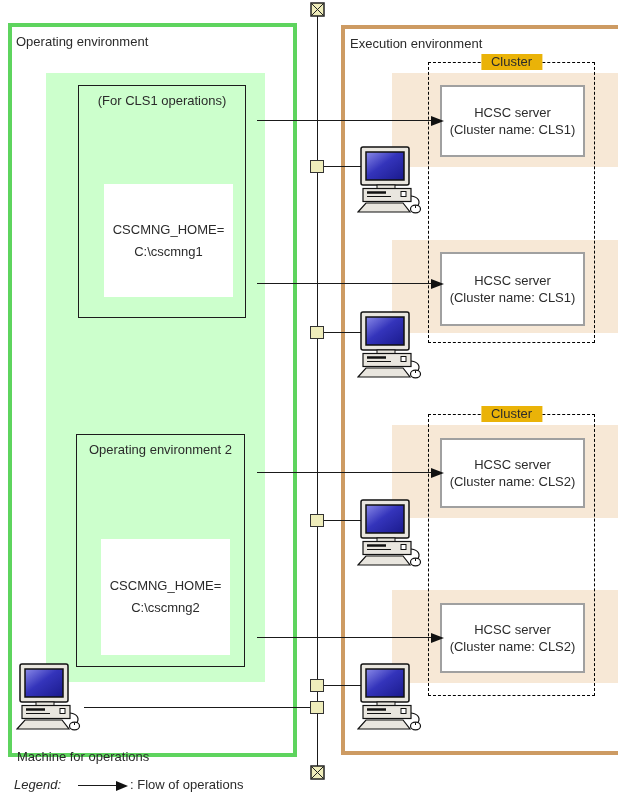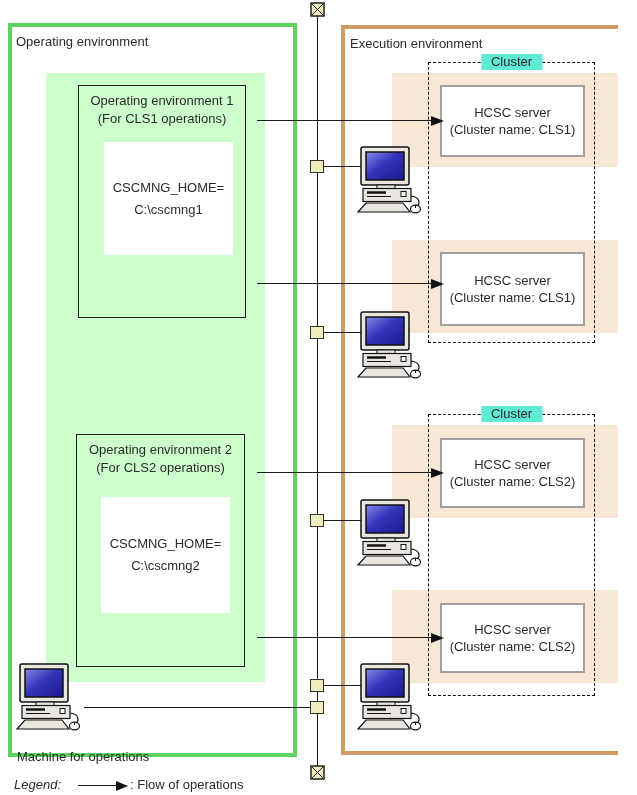--- a/index.html
+++ b/index.html
@@ -5,24 +5,24 @@
   html,body{margin:0;padding:0;background:#fff;}
   body{font-family:"Liberation Sans","DejaVu Sans",sans-serif;font-size:13px;color:#2b2b2b;}
   #stage{position:relative;width:618px;height:795px;background:#fff;overflow:hidden;}
   .abs{position:absolute;box-sizing:border-box;}
   .box-op{border:4px solid #5ed45e;background:#fff;}
   .box-exec{border:4px solid #cd9b63;background:#fff;}
   .fill-green{background:#ccffcc;}
   .band{background:#f7e8d6;}
   .cluster{border:1px dashed #000;}
   .cluster-label{position:absolute;top:-9px;left:50%;transform:translateX(-50%);
-    background:#5eead4;padding:0 10px;line-height:16px;white-space:nowrap;}
+    background:#eab308;padding:0 10px;line-height:16px;white-space:nowrap;}
   .opbox{border:1px solid #1c1c1c;text-align:center;padding-top:6px;line-height:18px;}
   .whitebox{background:#fff;display:flex;flex-direction:column;align-items:center;
-    justify-content:center;line-height:22px;text-align:left;}
+    justify-content:center;line-height:22px;text-align:left;margin-top:42px;}
   .hcsc{background:#fff;border:2px solid #a0a0a0;display:flex;flex-direction:column;
     align-items:center;justify-content:center;line-height:17px;text-align:center;}
   .hline{height:1px;background:#1a1a1a;}
   .vline{width:1px;background:#1a1a1a;}
   .node{width:14px;height:13px;background:#efedbb;border:1px solid #333;}
   .ahead{width:0;height:0;border-top:5px solid transparent;border-bottom:5px solid transparent;
     border-left:13px solid #111;}
   .env-title{white-space:nowrap;}
   svg{display:block;}
 </style>
@@ -31,31 +31,29 @@
 
 <div id="stage">
 
   <div class="abs box-op" style="left:8px;top:23px;width:289px;height:734px;">
     <div class="abs env-title" style="left:4px;top:7px;">Operating environment</div>
   </div>
 
   <div class="abs fill-green" style="left:46px;top:73px;width:219px;height:609px;"></div>
 
   <div class="abs opbox" style="left:78px;top:85px;width:168px;height:233px;">
-    <div>Operating environment 1</div>
     <div>(For CLS1 operations)</div>
   </div>
   <div class="abs whitebox" style="left:104px;top:142px;width:129px;height:113px;">
     <div>CSCMNG_HOME=</div>
     <div>C:\cscmng1</div>
   </div>
 
   <div class="abs opbox" style="left:76px;top:434px;width:169px;height:233px;">
     <div>Operating environment 2</div>
-    <div>(For CLS2 operations)</div>
   </div>
   <div class="abs whitebox" style="left:101px;top:497px;width:129px;height:116px;">
     <div>CSCMNG_HOME=</div>
     <div>C:\cscmng2</div>
   </div>
 
   <div class="abs box-exec" style="left:341px;top:25px;width:290px;height:730px;">
     <div class="abs env-title" style="left:5px;top:7px;">Execution environment</div>
   </div>
 

